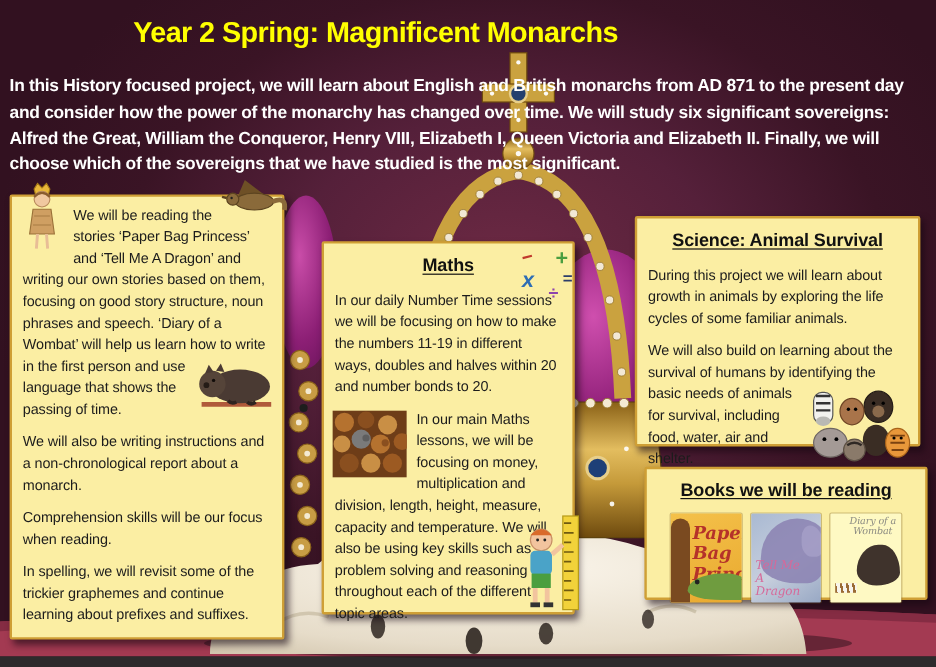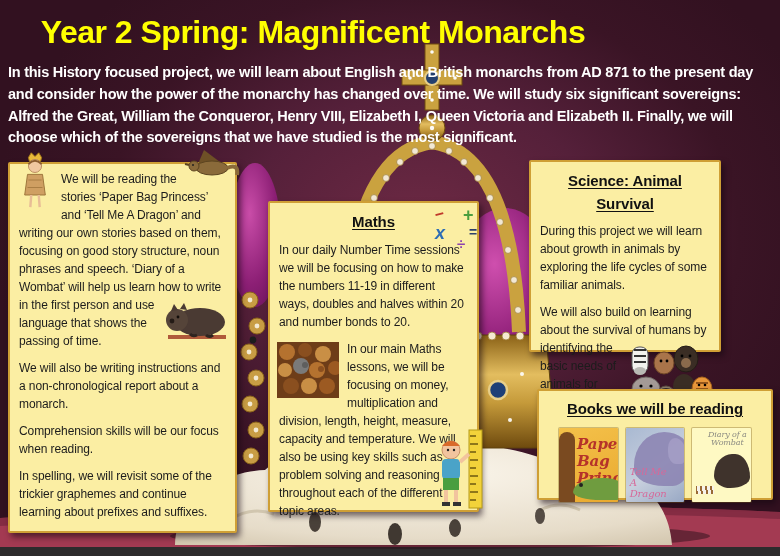--- a/index.html
+++ b/index.html
@@ -4,40 +4,40 @@
 <style>
   html,body{margin:0;padding:0;background:#222;}
   .poster{
     position:relative;width:780px;height:556px;overflow:hidden;
     font-family:"Liberation Sans",sans-serif;
     background:radial-gradient(ellipse 430px 330px at 54% 42%, #6e2a44 0%, #55203a 42%, #3a1425 74%, #321120 100%);
   }
   .bg-art{position:absolute;inset:0;z-index:0;}
   .page-title{
     position:absolute;top:14px;left:0;width:626px;margin:0;text-align:center;
-    font-size:32px;font-weight:bold;color:#ffff00;letter-spacing:-0.5px;z-index:3;
+    font-size:24px;font-weight:bold;color:#ffff00;letter-spacing:-0.5px;z-index:3;
   }
   .intro{
     position:absolute;top:62px;left:8px;width:766px;margin:0;z-index:3;
     color:#ffffff;font-weight:bold;font-size:14.5px;line-height:1.5;letter-spacing:-0.25px;
   }
   .box{
     position:absolute;z-index:4;background:#fbeea3;border:2px solid #cf9f35;border-radius:2px;
     box-shadow:3px 4px 6px rgba(22,6,16,.6);color:#1c1c1c;
     font-size:12px;line-height:1.5;letter-spacing:-0.1px;padding:6px 9px 8px 9px;box-sizing:border-box;
   }
   .box h2{
     margin:2px 0 7px 0;text-align:center;font-size:15px;font-weight:bold;color:#111;
     text-decoration:underline;text-underline-offset:2px;
   }
   .box p{margin:0 0 9px 0;}
   .box p:last-child{margin-bottom:0;}
   .english-box{left:8px;top:162px;width:229px;height:371px;}
   .maths-box{left:268px;top:201px;width:211px;height:311px;}
-  .science-box{left:529px;top:160px;width:192px;height:192px;}
+  .science-box{left:529px;top:180px;width:238px;height:192px;}
   .books-box{left:537px;top:389px;width:236px;height:111px;padding:5px 20px;}
   .fl{display:block;}
   .princess-fl{float:left;width:36px;height:60px;margin:-20px 8px 2px -2px;}
   .dragon-fl{float:right;width:56px;height:34px;margin:-22px -14px 2px 6px;}
   .wombat-fl{float:right;width:64px;height:42px;margin:3px -2px 2px 6px;}
   .coins-fl{float:left;width:62px;height:56px;margin:2px 8px 2px -2px;}
   .animals-fl{float:right;width:86px;height:66px;margin:2px -4px 0 6px;}
   .mathsym{position:absolute;top:2px;right:-2px;width:46px;height:48px;z-index:5;}
   .rulerboy{position:absolute;right:-8px;bottom:0px;width:52px;height:82px;z-index:5;}
   .covers{display:flex;justify-content:center;gap:8px;margin-top:4px;}

